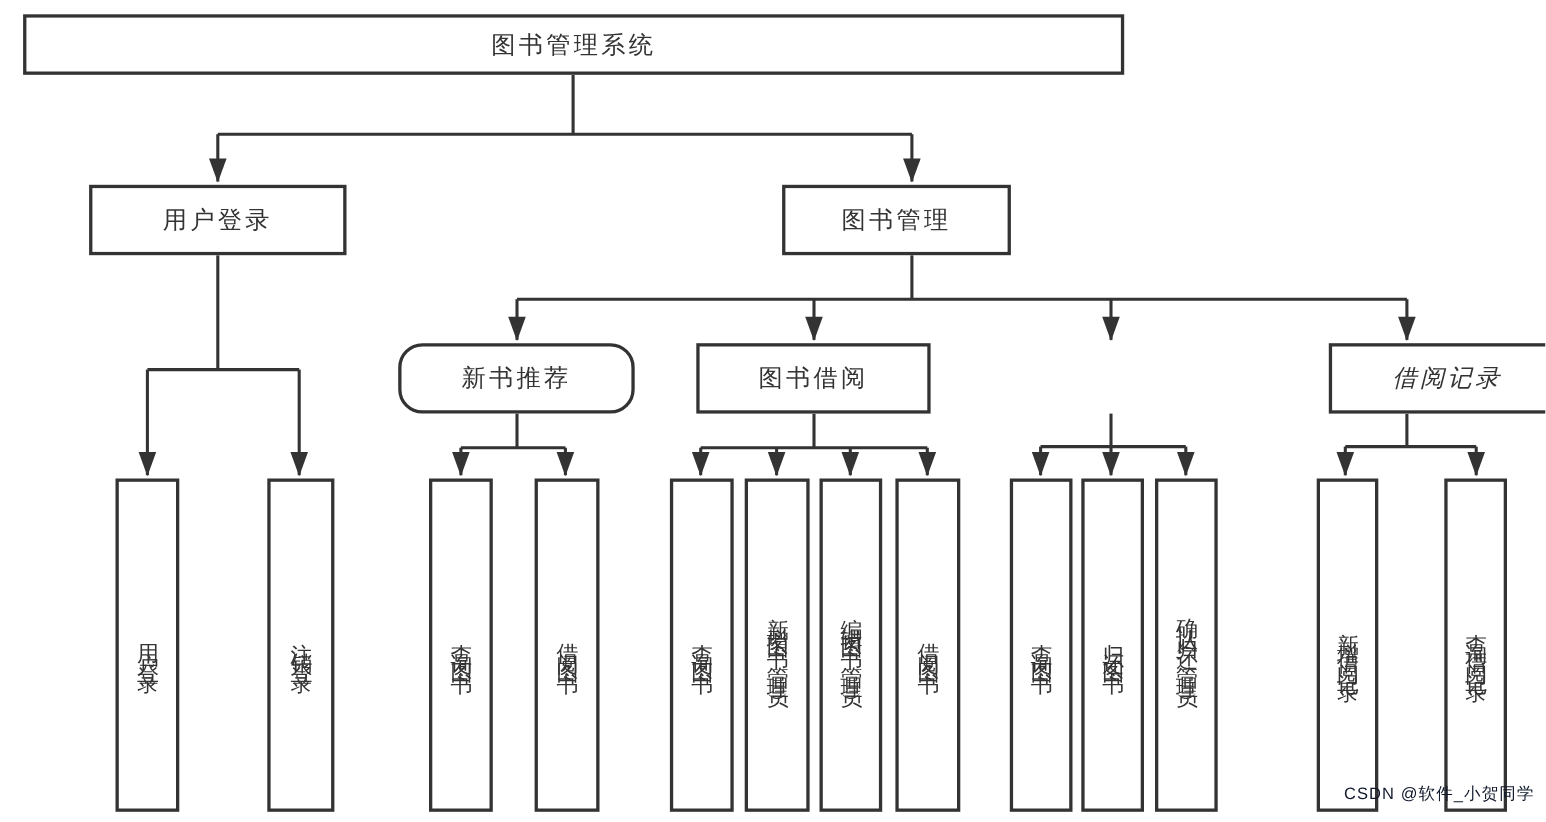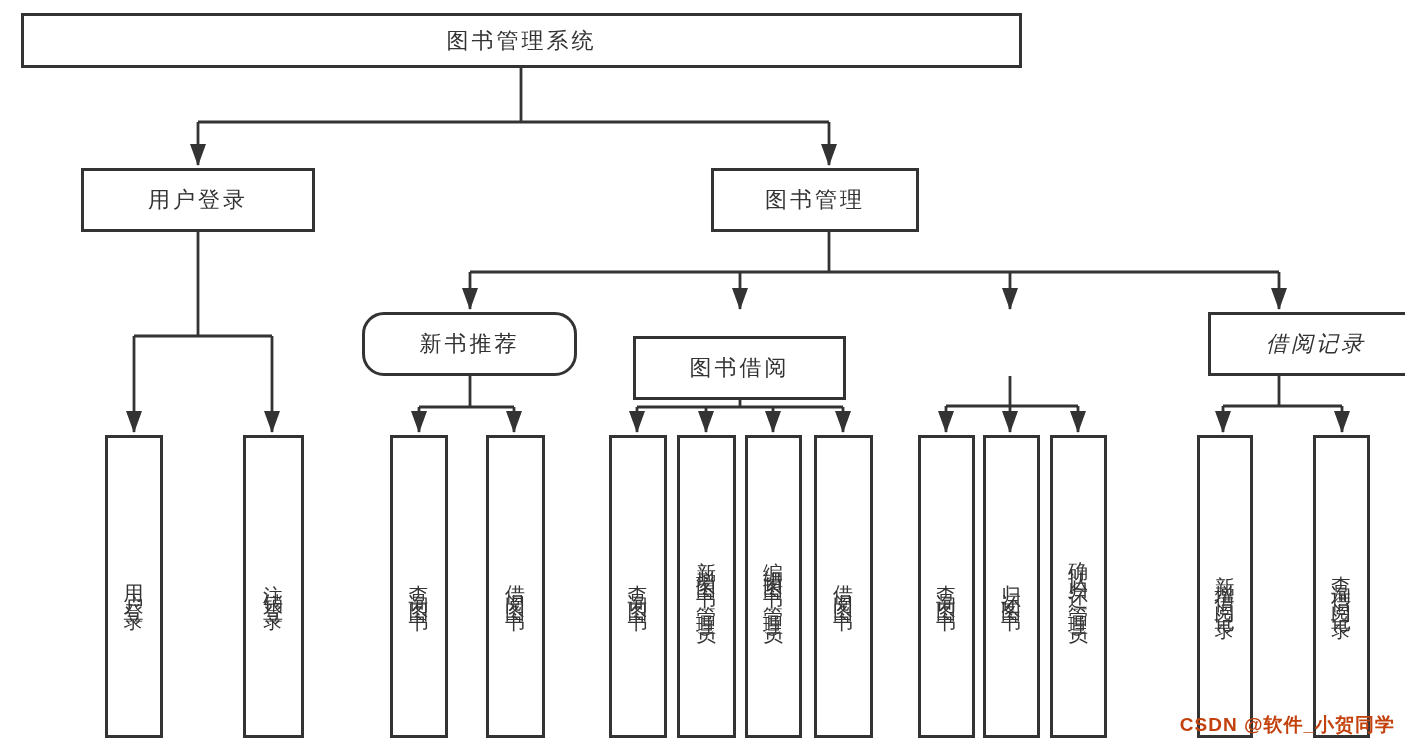--- a/index.html
+++ b/index.html
@@ -24,26 +24,25 @@
   .vbox span{
     writing-mode:vertical-rl;
     font-size:20px;
     letter-spacing:9px;
     line-height:1;
     color:#333333;
   }
   .watermark{
     position:absolute;
     right:10px;top:712px;
-    font-size:19px;
-    color:#c2410c;
+    font-size:15px;
+    color:#0f172a;
     letter-spacing:1px;
     z-index:3;
     white-space:nowrap;
-    font-weight:bold;
   }
 </style>
 </head>
 <body>
 
 <div id="canvas">
 
   <svg class="wires" viewBox="0 0 1405 747">
     <defs>
       <marker id="ah" markerUnits="userSpaceOnUse" markerWidth="24" markerHeight="20" viewBox="-1 -9 24 18" refX="21" refY="0" orient="auto">
@@ -98,21 +97,21 @@
       <path d="M1342,406 V432" marker-end="url(#ah)"></path>
     </g>
   </svg>
 
   <div class="box hbox" style="left:21px;top:13px;width:1001px;height:55px;text-align:right;">图书管理系统</div>
 
   <div class="box hbox" style="left:81px;top:168px;width:234px;height:64px;">用户登录</div>
   <div class="box hbox" style="left:711px;top:168px;width:208px;height:64px;">图书管理</div>
 
   <div class="box hbox" style="left:362px;top:312px;width:215px;height:64px;border-radius:22px;">新书推荐</div>
-  <div class="box hbox" style="left:633px;top:312px;width:213px;height:64px;margin-top:24px;">图书借阅</div>
+  <div class="box hbox" style="left:633px;top:312px;width:213px;height:64px;">图书借阅</div>
   <div class="box hbox" style="left:1208px;top:312px;width:216px;height:64px;font-style:italic;">借阅记录</div>
 
   <div class="box vbox" style="left:105px;top:435px;width:58px;height:303px;">
     <span>用户登录</span>
   </div>
   <div class="box vbox" style="left:243px;top:435px;width:61px;height:303px;">
     <span>注销登录</span>
   </div>
 
   <div class="box vbox" style="left:390px;top:435px;width:58px;height:303px;">

